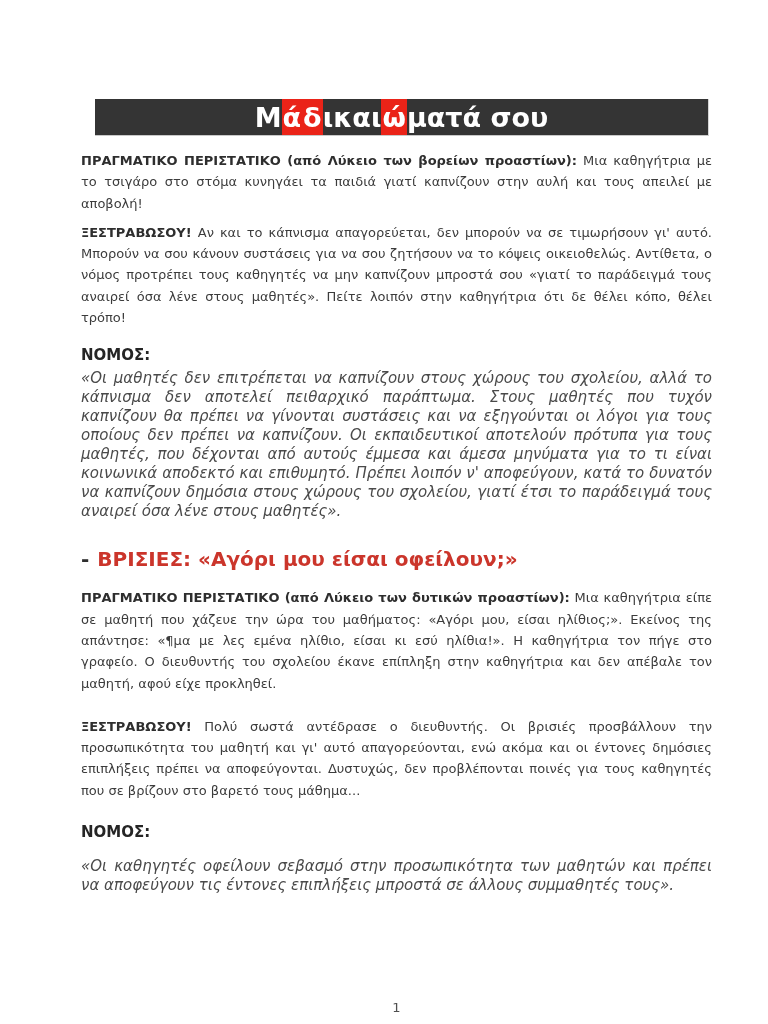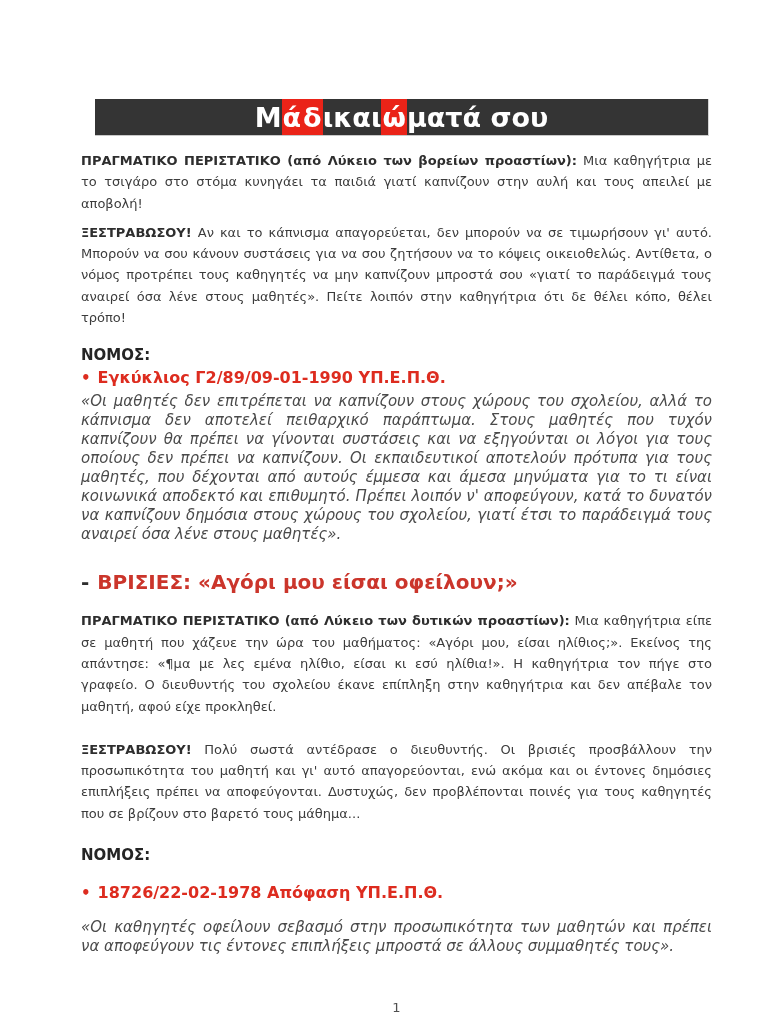--- a/index.html
+++ b/index.html
@@ -121,35 +121,33 @@
   <div class="content">
 
     <div>
 
       <p class="body-par p-incident-1"><b>ΠΡΑΓΜΑΤΙΚΟ ΠΕΡΙΣΤΑΤΙΚΟ (από Λύκειο των βορείων προαστίων):</b> <span>Μια καθηγήτρια με το τσιγάρο στο στόμα κυνηγάει τα παιδιά γιατί καπνίζουν στην αυλή και τους απειλεί με αποβολή!</span></p>
 
       <p class="body-par p-advice-1"><b>ΞΕΣΤΡΑΒΩΣΟΥ!</b> <span>Αν και το κάπνισμα απαγορεύεται, δεν μπορούν να σε τιμωρήσουν γι' αυτό. Μπορούν να σου κάνουν συστάσεις για να σου ζητήσουν να το κόψεις οικειοθελώς. Αντίθετα, ο νόμος προτρέπει τους καθηγητές να μην καπνίζουν μπροστά σου «γιατί το παράδειγμά τους αναιρεί όσα λένε στους μαθητές». Πείτε λοιπόν στην καθηγήτρια ότι δε θέλει κόπο, θέλει τρόπο!</span></p>
 
       <p class="law-label law-label-1">ΝΟΜΟΣ:</p>
 
-      <p class="law-ref law-ref-1"><span class="bullet">•</span><span>Εγκύκλιος Γ2/89/09-01-1990 ΥΠ.Ε.Π.Θ.</span></p>
 
       <p class="law-quote law-quote-1">«Οι μαθητές δεν επιτρέπεται να καπνίζουν στους χώρους του σχολείου, αλλά το κάπνισμα δεν αποτελεί πειθαρχικό παράπτωμα. Στους μαθητές που τυχόν καπνίζουν θα πρέπει να γίνονται συστάσεις και να εξηγούνται οι λόγοι για τους οποίους δεν πρέπει να καπνίζουν. Οι εκπαιδευτικοί αποτελούν πρότυπα για τους μαθητές, που δέχονται από αυτούς έμμεσα και άμεσα μηνύματα για το τι είναι κοινωνικά αποδεκτό και επιθυμητό. Πρέπει λοιπόν ν' αποφεύγουν, κατά το δυνατόν να καπνίζουν δημόσια στους χώρους του σχολείου, γιατί έτσι το παράδειγμά τους αναιρεί όσα λένε στους μαθητές».</p>
     </div>
 
     <div>
       <p class="heading heading-2"><span class="dash">-</span><span>ΒΡΙΣΙΕΣ: «Αγόρι μου είσαι οφείλουν;»</span></p>
 
       <p class="body-par p-incident-2"><b>ΠΡΑΓΜΑΤΙΚΟ ΠΕΡΙΣΤΑΤΙΚΟ (από Λύκειο των δυτικών προαστίων):</b> <span>Μια καθηγήτρια είπε σε μαθητή που χάζευε την ώρα του μαθήματος: «Αγόρι μου, είσαι ηλίθιος;». Εκείνος της απάντησε: «¶μα με λες εμένα ηλίθιο, είσαι κι εσύ ηλίθια!». Η καθηγήτρια τον πήγε στο γραφείο. Ο διευθυντής του σχολείου έκανε επίπληξη στην καθηγήτρια και δεν απέβαλε τον μαθητή, αφού είχε προκληθεί.</span></p>
 
       <p class="body-par p-advice-2"><b>ΞΕΣΤΡΑΒΩΣΟΥ!</b> <span>Πολύ σωστά αντέδρασε ο διευθυντής. Οι βρισιές προσβάλλουν την προσωπικότητα του μαθητή και γι' αυτό απαγορεύονται, ενώ ακόμα και οι έντονες δημόσιες επιπλήξεις πρέπει να αποφεύγονται. Δυστυχώς, δεν προβλέπονται ποινές για τους καθηγητές που σε βρίζουν στο βαρετό τους μάθημα...</span></p>
 
       <p class="law-label law-label-2">ΝΟΜΟΣ:</p>
 
-      <p class="law-ref law-ref-2"><span class="bullet">•</span><span>18726/22-02-1978 Απόφαση ΥΠ.Ε.Π.Θ.</span></p>
 
       <p class="law-quote law-quote-2">«Οι καθηγητές οφείλουν σεβασμό στην προσωπικότητα των μαθητών και πρέπει να αποφεύγουν τις έντονες επιπλήξεις μπροστά σε άλλους συμμαθητές τους».</p>
     </div>
 
   </div>
 
   <div class="page-number">1</div>
 
 </div>
 

